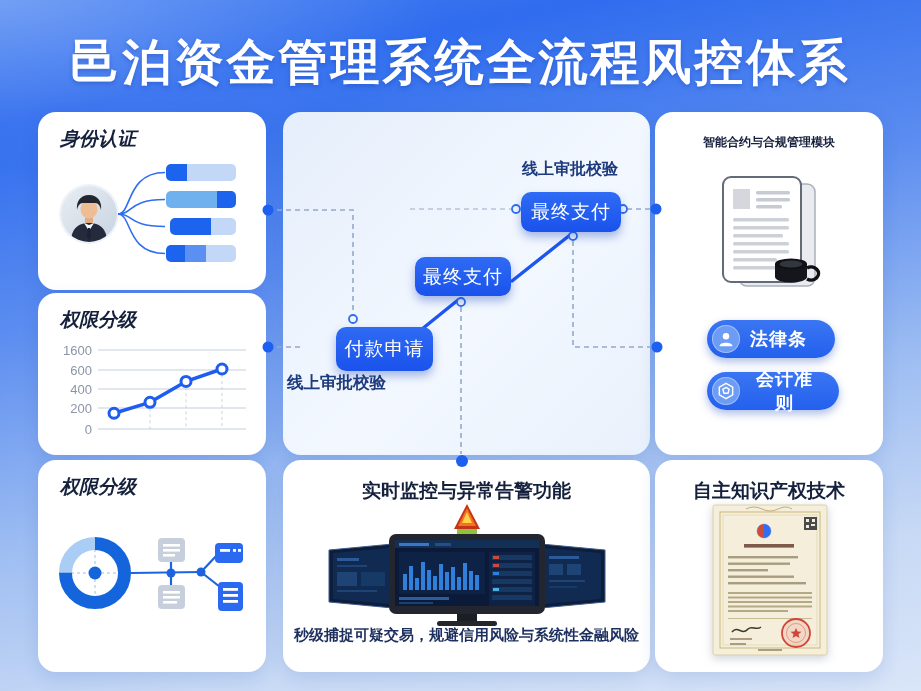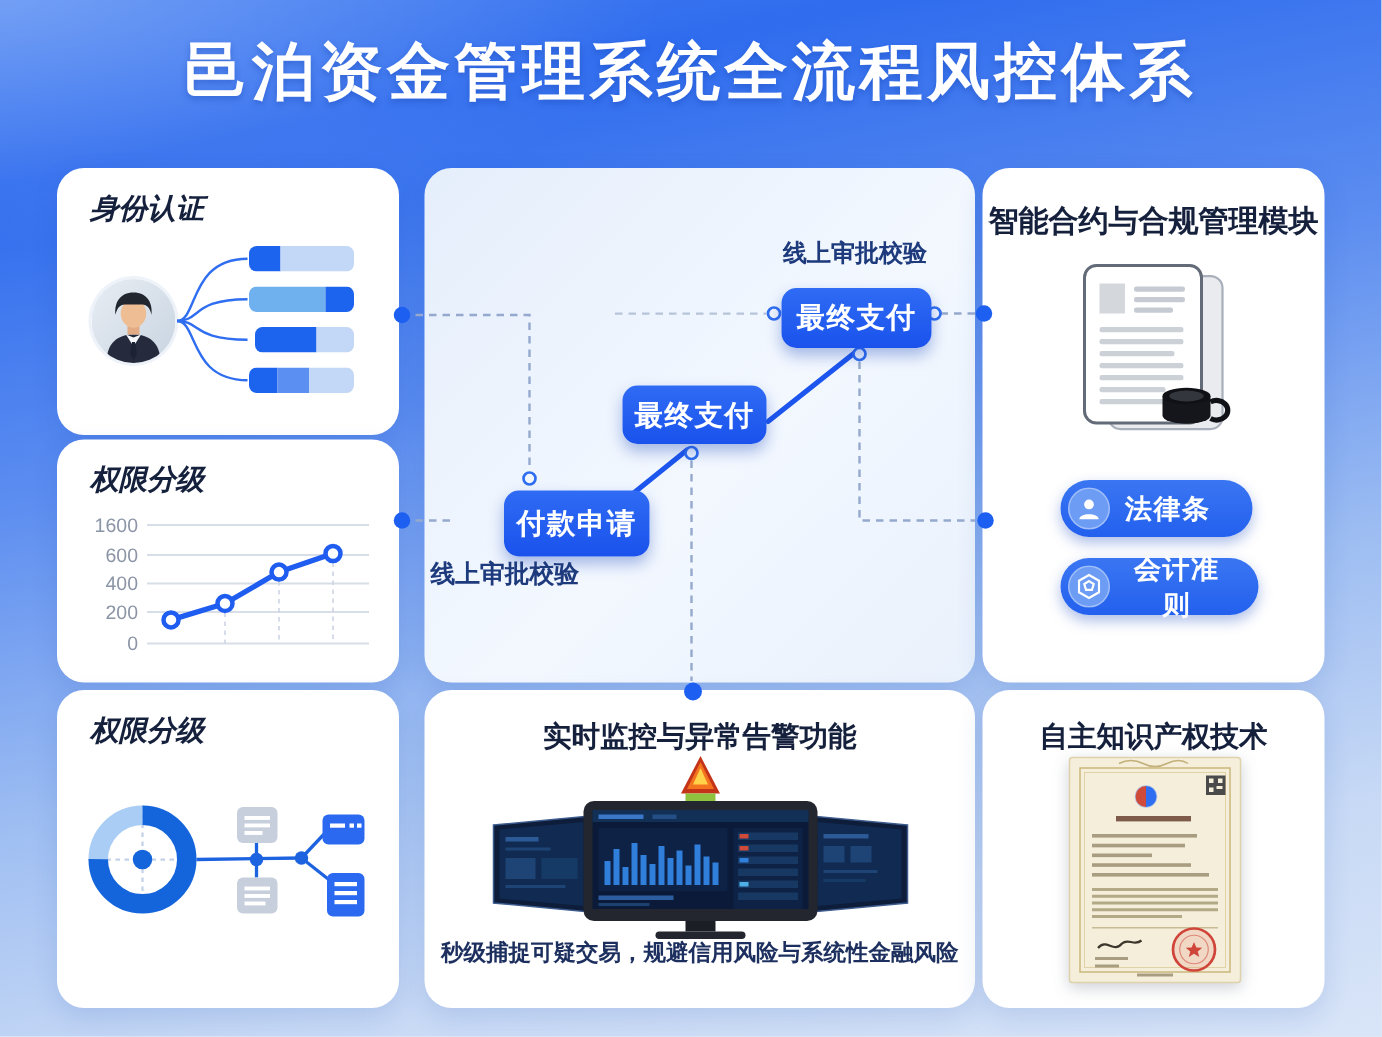--- a/index.html
+++ b/index.html
@@ -1,22 +1,22 @@
 <!DOCTYPE html>
 <html><head>
 <meta charset="utf-8">
 <style>
   html,body{margin:0;padding:0;background:#dfe8f6;}
   *{box-sizing:border-box;font-family:"Liberation Sans","DejaVu Sans",sans-serif;}
   .stage{position:relative;width:921px;height:691px;overflow:hidden;
     background:
       radial-gradient(120% 60% at 0% 0%, rgba(255,255,255,.22), rgba(255,255,255,0) 40%),
       linear-gradient(168deg,#4b84f2 0%,#2f6cee 14%,#5c8df0 38%,#9dbdf2 62%,#c7d9f5 82%,#d9e5f8 100%);}
-  .page-title{position:absolute;top:20px;left:0;width:100%;text-align:center;
-    font-size:42px;font-weight:800;color:#ffffff;letter-spacing:3px;
+  .page-title{position:absolute;top:30px;left:0;width:100%;text-align:center;
+    font-size:49px;font-weight:800;color:#ffffff;letter-spacing:3px;
     text-shadow:0 2px 4px rgba(18,62,170,.38);}
   .card{position:absolute;background:#ffffff;border-radius:18px;
     box-shadow:0 6px 18px rgba(30,80,180,.14);}
   .card-title{position:absolute;font-weight:700;color:#15203c;}
   .tl{left:22px;top:14px;font-size:19px;font-style:italic;}
   .ct{left:0;width:100%;text-align:center;}
 
   
   #card-identity{left:38px;top:112px;width:228px;height:178px;}
   #card-permission{left:38px;top:293px;width:228px;height:162px;}
@@ -35,21 +35,21 @@
   .bar-row{display:flex;width:70px;height:17px;border-radius:5px;overflow:hidden;margin-bottom:10px;}
 
   
   .perm-chart{position:absolute;left:16px;top:44px;}
 
   
   .audit-art{position:absolute;left:12px;top:64px;}
 
   
   .flow-btn{position:absolute;display:flex;align-items:center;justify-content:center;
-    background:linear-gradient(180deg,#2f6bf4,#1a52ec);color:#fff;font-weight:700;
+    background:linear-gradient(180deg,#2f6bf4,#1a52ec);color:#fff;font-weight:400;
     font-size:19px;border-radius:10px;letter-spacing:1px;border:none;
     box-shadow:0 5px 10px rgba(15,60,180,.35);z-index:7;cursor:pointer;}
   .flow-label{position:absolute;color:#1d3a7d;font-weight:600;z-index:7;}
 
   
   .doc-art{position:absolute;left:62px;top:64px;}
   .pill{position:absolute;display:flex;align-items:center;gap:10px;height:38px;
     padding-left:5px;border-radius:20px;border:none;cursor:pointer;
     background:linear-gradient(180deg,#3a76f2,#2360ee);
     box-shadow:0 4px 9px rgba(20,70,190,.35);}
@@ -189,21 +189,21 @@
         <rect x="173" y="64" width="15" height="2.8" fill="#fff"></rect>
           <rect x="173" y="70" width="15" height="2.8" fill="#fff"></rect>
           <rect x="173" y="76" width="15" height="2.8" fill="#fff"></rect>
       </g>
     </svg>
   </div>
 
   <div class="card" id="card-flow"></div>
 
   <div class="card" id="card-contract">
-    <div class="card-title ct" style="top:22px;font-size:20px;">智能合约与合规管理模块</div>
+    <div class="card-title ct" style="top:22px;font-size:12px;">智能合约与合规管理模块</div>
     <svg class="doc-art" width="104" height="118" viewBox="0 0 104 118">
       <rect x="22" y="8" width="76" height="102" rx="8" fill="#e9ebef" stroke="#a9b0bc" stroke-width="1.5"></rect>
       <rect x="6" y="1" width="78" height="105" rx="8" fill="#ffffff" stroke="#636b78" stroke-width="2"></rect>
       <rect x="16" y="13" width="17" height="20" fill="#d4d7dc"></rect>
       <g fill="#c6cad2">
         <rect x="39" y="15" width="34" height="3.5" rx="1.5"></rect>
           <rect x="39" y="22" width="34" height="3.5" rx="1.5"></rect>
           <rect x="39" y="29" width="26" height="3.5" rx="1.5"></rect>
       </g>
       <g fill="#ccd0d7">

